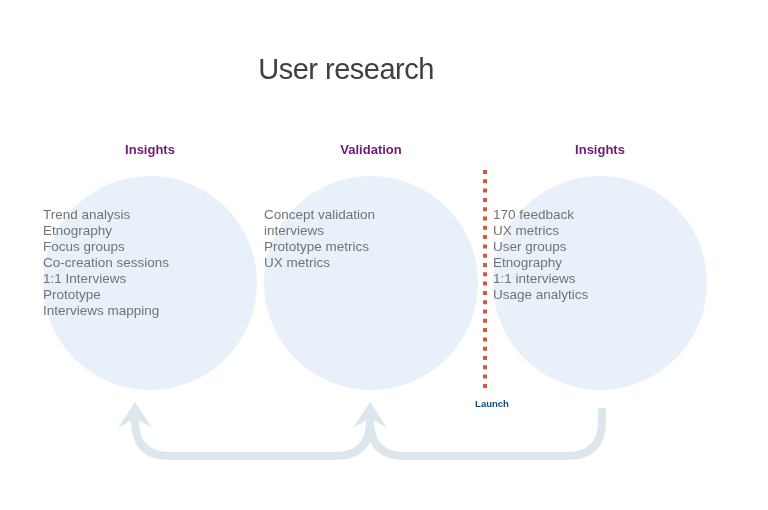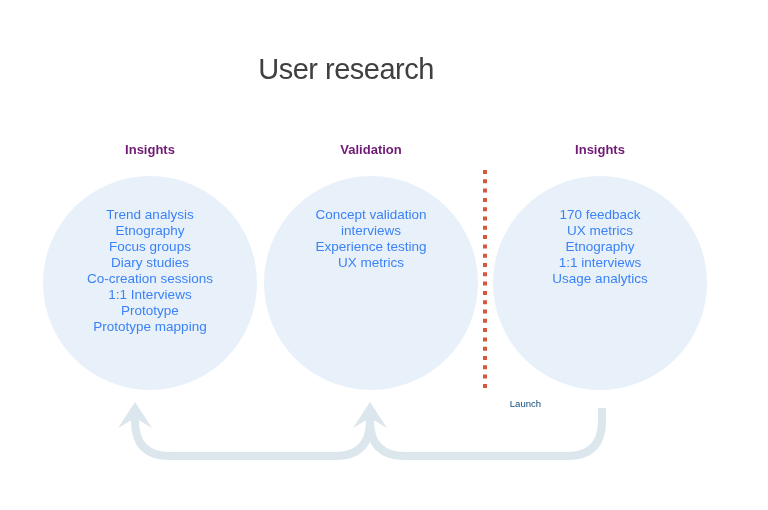--- a/index.html
+++ b/index.html
@@ -31,31 +31,31 @@
     position:absolute;top:176px;
     width:214px;height:214px;
     border-radius:50%;
     background:#e8f1f9;
   }
   .circ-1{left:43px;}
   .circ-2{left:264px;}
   .circ-3{left:493px;}
   .method-list{
     position:absolute;top:207px;width:214px;
-    text-align:center;
+    text-align:left;
     font-size:13.5px;line-height:16px;
-    color:#3b82f6;
+    color:#737373;
   }
   .list-1{left:43px;}
   .list-2{left:264px;}
   .list-3{left:493px;}
   .launch-label{
-    position:absolute;top:398px;left:479px;width:62px;
-    text-align:right;
-    font-size:9.5px;font-weight:400;
+    position:absolute;top:398px;left:461px;width:62px;
+    text-align:center;
+    font-size:9.5px;font-weight:700;
     color:#0d4c7d;
   }
   .overlay{
     position:absolute;top:0;left:0;width:768px;height:510px;
     pointer-events:none;
   }
 </style>
 </head>
 <body>
 
@@ -68,37 +68,37 @@
   <div class="col-header hdr-3">Insights</div>
 
   <div class="circle circ-1"></div>
   <div class="circle circ-2"></div>
   <div class="circle circ-3"></div>
 
   <div class="method-list list-1">
     <div>Trend analysis</div>
     <div>Etnography</div>
     <div>Focus groups</div>
-    <div>Diary studies</div>
     <div>Co-creation sessions</div>
     <div>1:1 Interviews</div>
     <div>Prototype</div>
-    <div>Prototype mapping</div>
+    <div>Interviews mapping</div>
   </div>
 
   <div class="method-list list-2">
     <div>Concept validation</div>
     <div>interviews</div>
-    <div>Experience testing</div>
+    <div>Prototype metrics</div>
     <div>UX metrics</div>
   </div>
 
   <div class="method-list list-3">
     <div>170 feedback</div>
     <div>UX metrics</div>
+    <div>User groups</div>
     <div>Etnography</div>
     <div>1:1 interviews</div>
     <div>Usage analytics</div>
   </div>
 
   <div class="launch-label">Launch</div>
 
   <svg class="overlay" viewBox="0 0 768 510">
 
     <line x1="485" y1="170" x2="485" y2="389" stroke="#d5583f" stroke-width="4" stroke-dasharray="4 5.3"></line>

